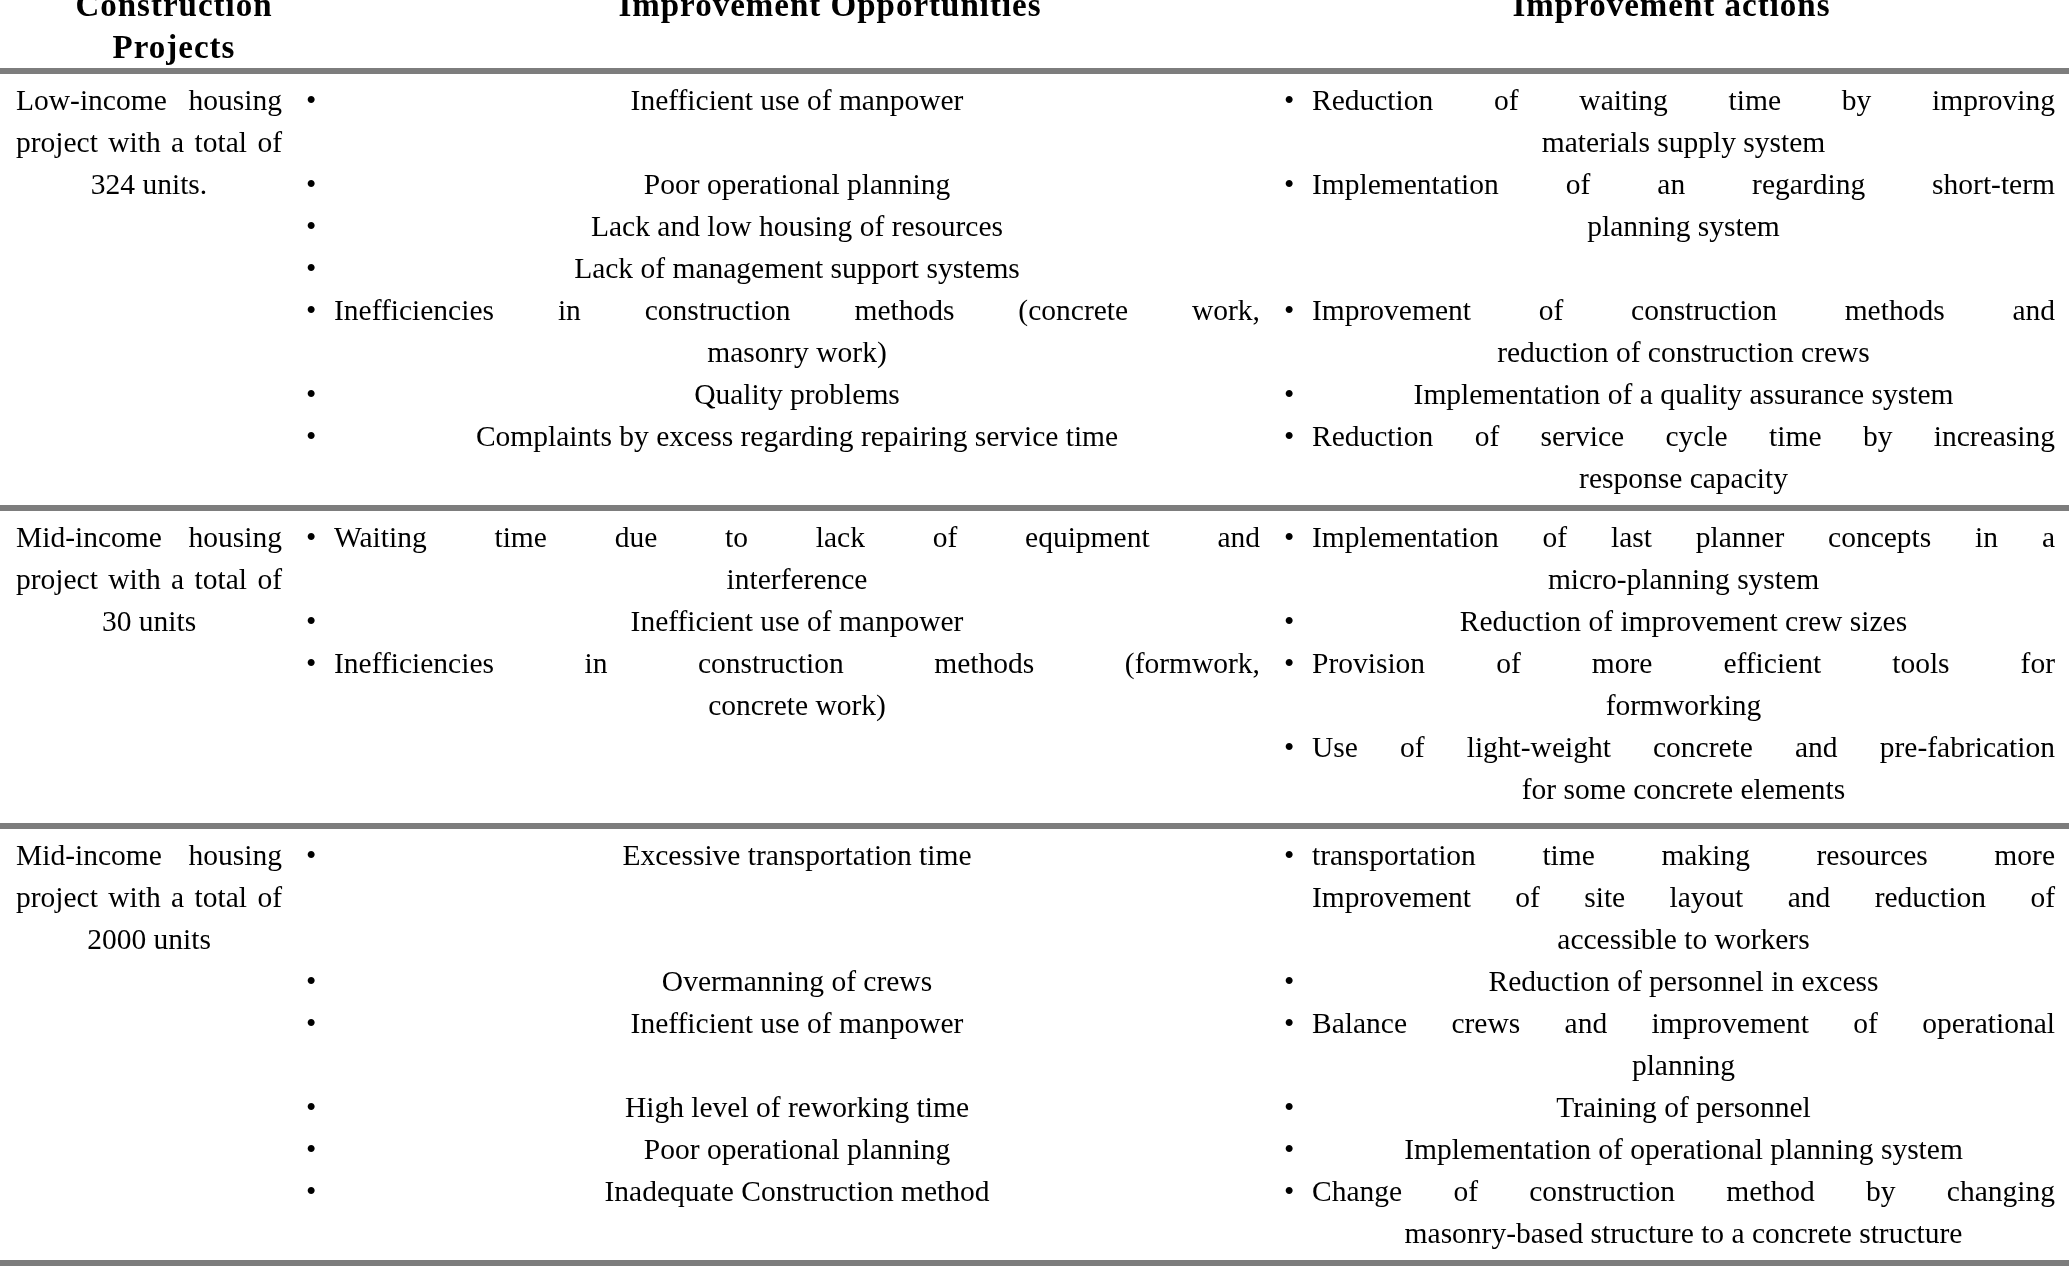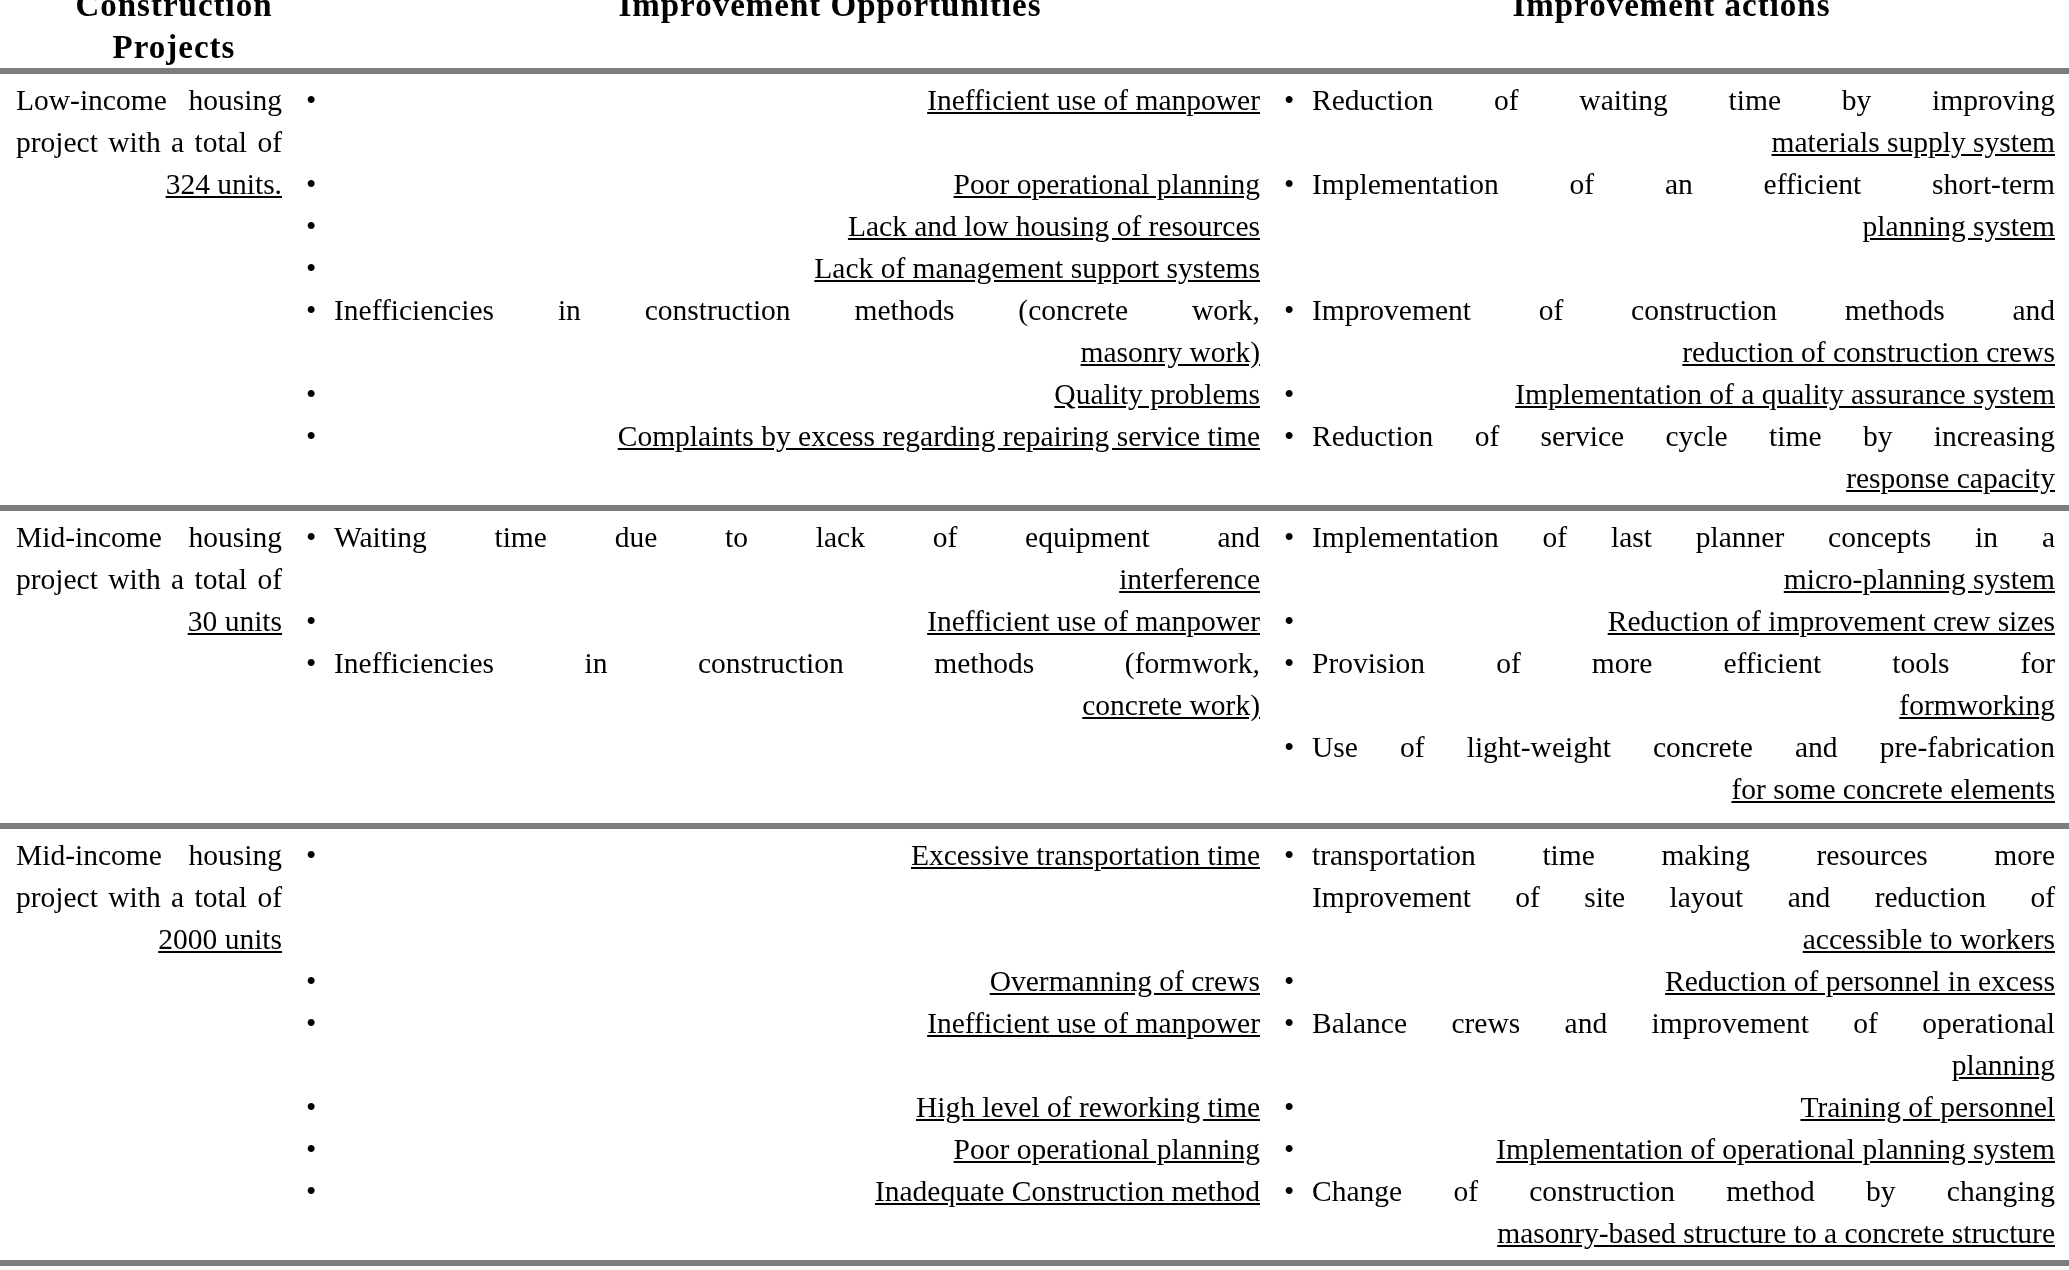--- a/index.html
+++ b/index.html
@@ -25,21 +25,21 @@
   .trow.r2 { padding: 5px 0 13px; }
   .trow.r3 { padding: 5px 0 6px; }
   .c1 { padding: 0 10px 0 16px; }
   .c2 { padding: 0 8px 0 10px; }
   .c3 { padding: 0 14px 0 12px; }
   .li { position: relative; padding-left: 32px; }
   .li .b { position: absolute; left: 4px; top: 0; }
   .gap1 { margin-top: 42px; }
   .gap2 { margin-top: 84px; }
   .jline { text-align: justify; text-align-last: justify; }
-  .lline { text-align: right; text-decoration: underline; }
+  .lline { text-align: center; }
   .ml { display: block; }
 </style>
 </head>
 <body>
 
 <div class="page">
 
   <div class="grid">
     <div class="hcell hc1">Construction
 Projects</div>
@@ -103,21 +103,21 @@
       <div class="li">
           <span class="b">•</span>
           <div class="ml">
             <div class="jline">Reduction of waiting time by improving</div>
             <div class="lline">materials supply system</div>
           </div>
         </div>
       <div class="li">
           <span class="b">•</span>
           <div class="ml">
-            <div class="jline">Implementation of an efficient short-term</div>
+            <div class="jline">Implementation of an regarding short-term</div>
             <div class="lline">planning system</div>
           </div>
         </div>
       <div class="li gap1">
           <span class="b">•</span>
           <div class="ml">
             <div class="jline">Improvement of construction methods and</div>
             <div class="lline">reduction of construction crews</div>
           </div>
         </div>

